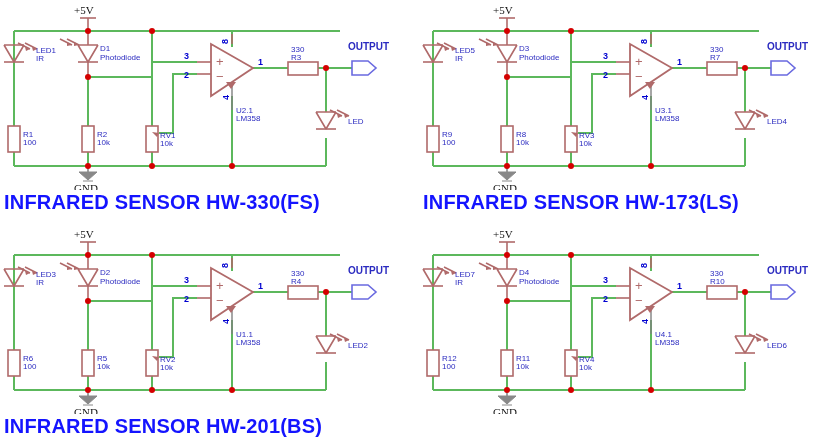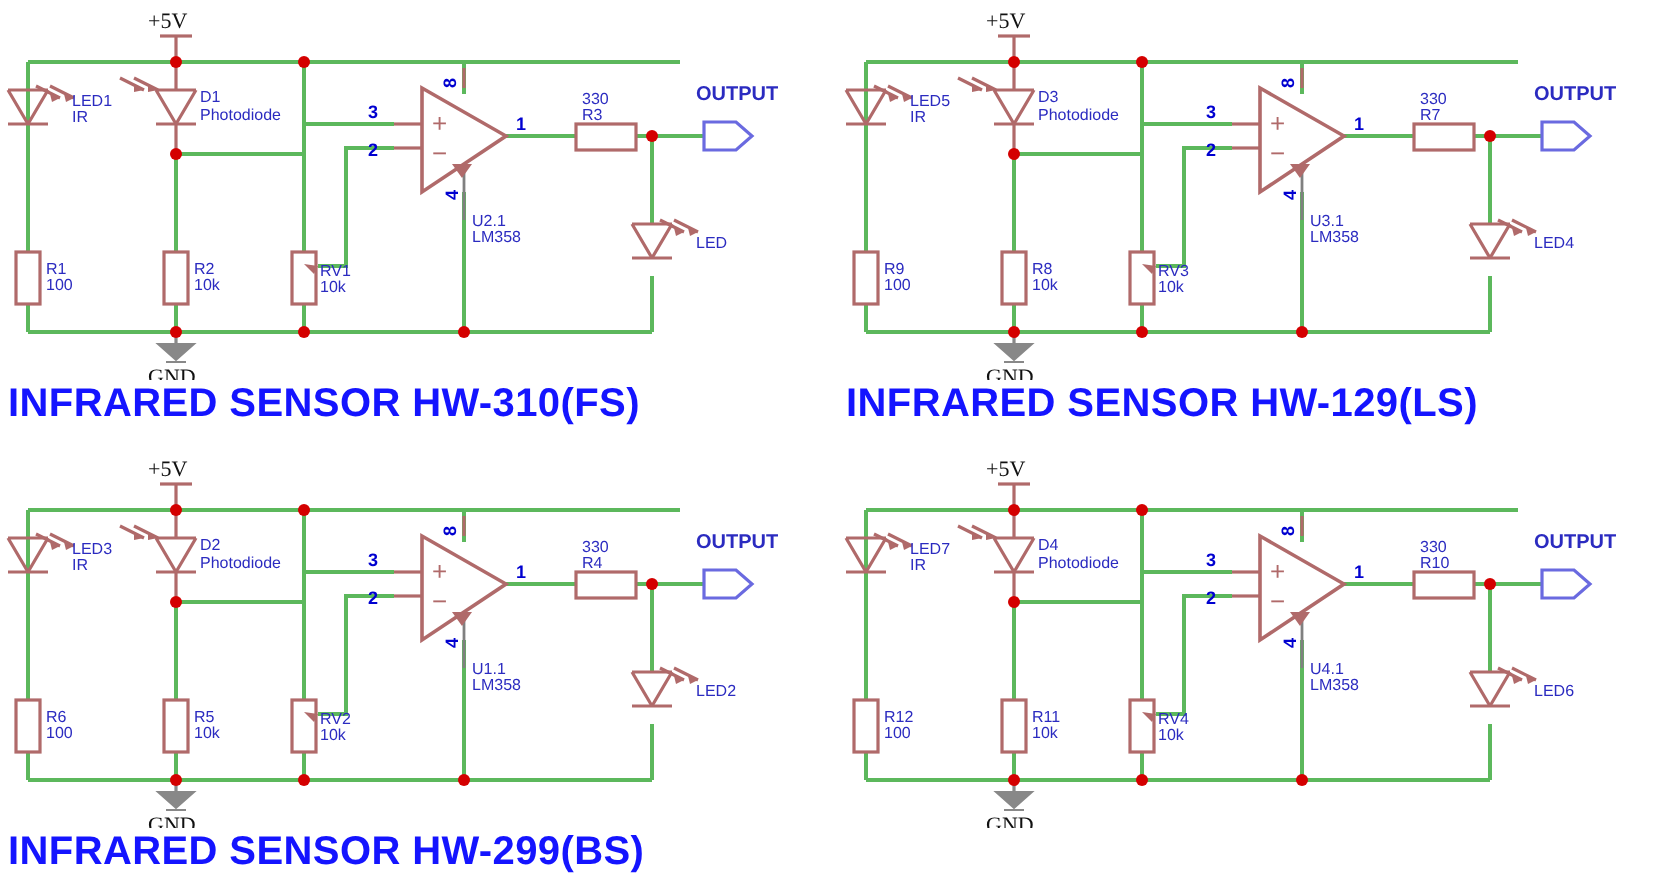--- a/index.html
+++ b/index.html
@@ -157,21 +157,21 @@
       <text class="gndlbl" x="74" y="192">GND</text>
 
       <circle class="junction" cx="88" cy="31" r="3"></circle>
       <circle class="junction" cx="152" cy="31" r="3"></circle>
       <circle class="junction" cx="88" cy="77" r="3"></circle>
       <circle class="junction" cx="88" cy="166" r="3"></circle>
       <circle class="junction" cx="152" cy="166" r="3"></circle>
       <circle class="junction" cx="232" cy="166" r="3"></circle>
       <circle class="junction" cx="326" cy="68" r="3"></circle>
     </svg>
-    <div class="title">INFRARED SENSOR HW-310(FS)</div>
+    <div class="title">INFRARED SENSOR HW-330(FS)</div>
   </div>
 
   <div class="circuit c2">
     <svg width="418" height="190" viewBox="0 0 418 190">
       <path class="wire" d="M14 31 L340 31"></path>
       <path class="part" d="M88 18 L88 31"></path>
       <path class="part" d="M80 18 L96 18"></path>
       <path class="wire" d="M14 31 L14 126"></path>
       <path class="wire" d="M14 152 L14 166"></path>
       <path class="wire" d="M88 77 L88 126"></path>
@@ -266,21 +266,21 @@
       </g>
       <text class="gndlbl" x="74" y="192">GND</text>
       <circle class="junction" cx="88" cy="31" r="3"></circle>
       <circle class="junction" cx="152" cy="31" r="3"></circle>
       <circle class="junction" cx="88" cy="77" r="3"></circle>
       <circle class="junction" cx="88" cy="166" r="3"></circle>
       <circle class="junction" cx="152" cy="166" r="3"></circle>
       <circle class="junction" cx="232" cy="166" r="3"></circle>
       <circle class="junction" cx="326" cy="68" r="3"></circle>
     </svg>
-    <div class="title">INFRARED SENSOR HW-129(LS)</div>
+    <div class="title">INFRARED SENSOR HW-173(LS)</div>
   </div>
 
   <div class="circuit c3">
     <svg width="418" height="190" viewBox="0 0 418 190">
       <path class="wire" d="M14 31 L340 31"></path>
       <path class="part" d="M88 18 L88 31"></path>
       <path class="part" d="M80 18 L96 18"></path>
       <path class="wire" d="M14 31 L14 126"></path>
       <path class="wire" d="M14 152 L14 166"></path>
       <path class="wire" d="M88 77 L88 126"></path>
@@ -375,21 +375,21 @@
       </g>
       <text class="gndlbl" x="74" y="192">GND</text>
       <circle class="junction" cx="88" cy="31" r="3"></circle>
       <circle class="junction" cx="152" cy="31" r="3"></circle>
       <circle class="junction" cx="88" cy="77" r="3"></circle>
       <circle class="junction" cx="88" cy="166" r="3"></circle>
       <circle class="junction" cx="152" cy="166" r="3"></circle>
       <circle class="junction" cx="232" cy="166" r="3"></circle>
       <circle class="junction" cx="326" cy="68" r="3"></circle>
     </svg>
-    <div class="title">INFRARED SENSOR HW-299(BS)</div>
+    <div class="title">INFRARED SENSOR HW-201(BS)</div>
   </div>
 
   <div class="circuit c4">
     <svg width="418" height="190" viewBox="0 0 418 190">
       <path class="wire" d="M14 31 L340 31"></path>
       <path class="part" d="M88 18 L88 31"></path>
       <path class="part" d="M80 18 L96 18"></path>
       <path class="wire" d="M14 31 L14 126"></path>
       <path class="wire" d="M14 152 L14 166"></path>
       <path class="wire" d="M88 77 L88 126"></path>

